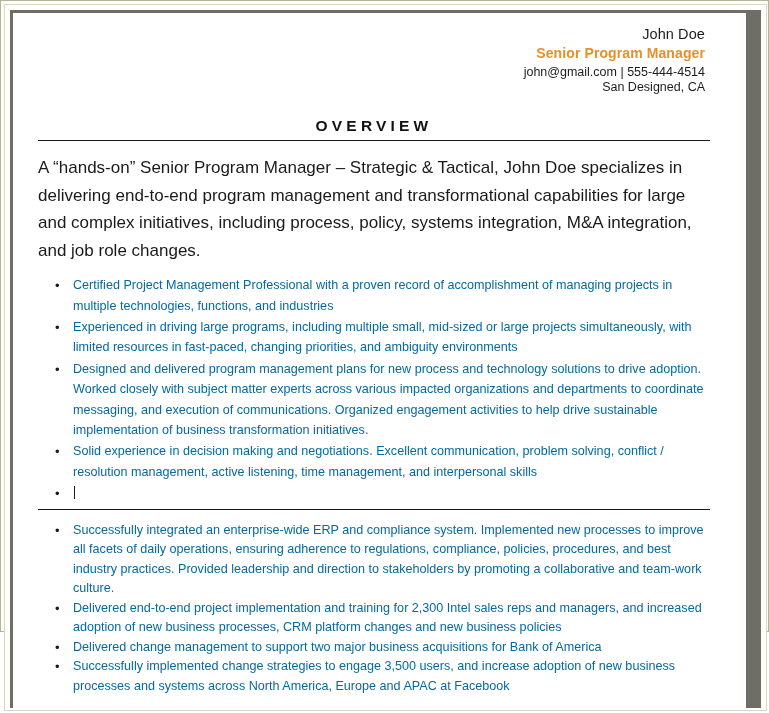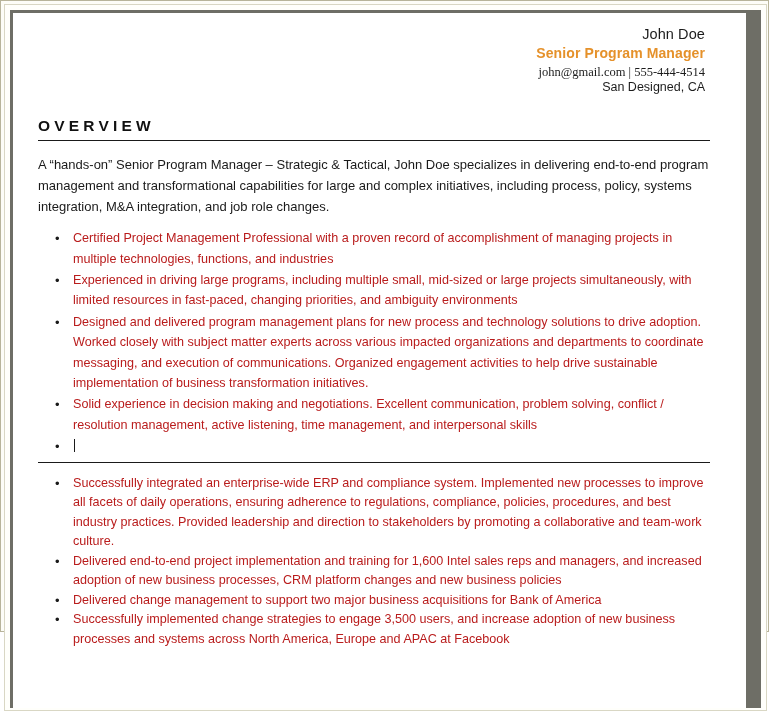--- a/index.html
+++ b/index.html
@@ -86,66 +86,66 @@
     font-size: 14px;
     font-weight: bold;
     color: #e5912a;
     letter-spacing: 0.1px;
     margin-top: 2px;
   }
   .hdr-contact {
     font-size: 12.5px;
     color: #1c1c1c;
     margin-top: 3px;
-    font-family: Liberation Serif, serif;
   }
   .hdr-location {
     font-size: 12.5px;
     color: #1c1c1c;
     margin-top: 1px;
   }
 
   .content {
     padding: 0 36px 0 25px;
   }
 
   .section-title {
     font-size: 15.5px;
     font-weight: bold;
     letter-spacing: 4.2px;
     color: #111111;
     margin: 0;
     padding-top: 22px;
+    text-align: center;
   }
   .section-rule {
     border: 0;
     border-top: 1.6px solid #1a1a1a;
     margin: 5px 0 0 0;
     width: 100%;
   }
 
   .para {
-    font-size: 13px;
+    font-size: 17px;
     line-height: 1.62;
     margin: 13px 0 0 0;
     color: #1a1a1a;
     text-align: left;
   }
 
   ul.bullets {
     list-style: none;
     margin: 11px 0 0 0;
     padding: 0;
   }
   ul.bullets li {
     position: relative;
     padding-left: 35px;
     font-size: 12.6px;
     line-height: 1.62;
-    color: #b91c1c;
+    color: #0369a1;
     margin-bottom: 1px;
   }
   ul.bullets li::before {
     content: "\2022";
     position: absolute;
     left: 17px;
     top: 0;
     font-size: 13px;
     color: #1a1a1a;
   }
@@ -191,21 +191,21 @@
           <li>Certified Project Management Professional with a proven record of accomplishment of managing projects in multiple technologies, functions, and industries</li>
           <li>Experienced in driving large programs, including multiple small, mid-sized or large projects simultaneously, with limited resources in fast-paced, changing priorities, and ambiguity environments</li>
           <li>Designed and delivered program management plans for new process and technology solutions to drive adoption. Worked closely with subject matter experts across various impacted organizations and departments to coordinate messaging, and execution of communications. Organized engagement activities to help drive sustainable implementation of business transformation initiatives.</li>
           <li>Solid experience in decision making and negotiations. Excellent communication, problem solving, conflict / resolution management, active listening, time management, and interpersonal skills</li>
           <li><span class="caret"></span></li>
         </ul>
 
         <hr class="section-rule">
         <ul class="bullets tight">
           <li>Successfully integrated an enterprise-wide ERP and compliance system. Implemented new processes to improve all facets of daily operations, ensuring adherence to regulations, compliance, policies, procedures, and best industry practices. Provided leadership and direction to stakeholders by promoting a collaborative and team-work culture.</li>
-          <li>Delivered end-to-end project implementation and training for 1,600 Intel sales reps and managers, and increased adoption of new business processes, CRM platform changes and new business policies</li>
+          <li>Delivered end-to-end project implementation and training for 2,300 Intel sales reps and managers, and increased adoption of new business processes, CRM platform changes and new business policies</li>
           <li>Delivered change management to support two major business acquisitions for Bank of America</li>
           <li>Successfully implemented change strategies to engage 3,500 users, and increase adoption of new business processes and systems across North America, Europe and APAC at Facebook</li>
 
         </ul>
 
       </div>
     </div>
   </div>
 
   <div id="right-gutter"></div>

